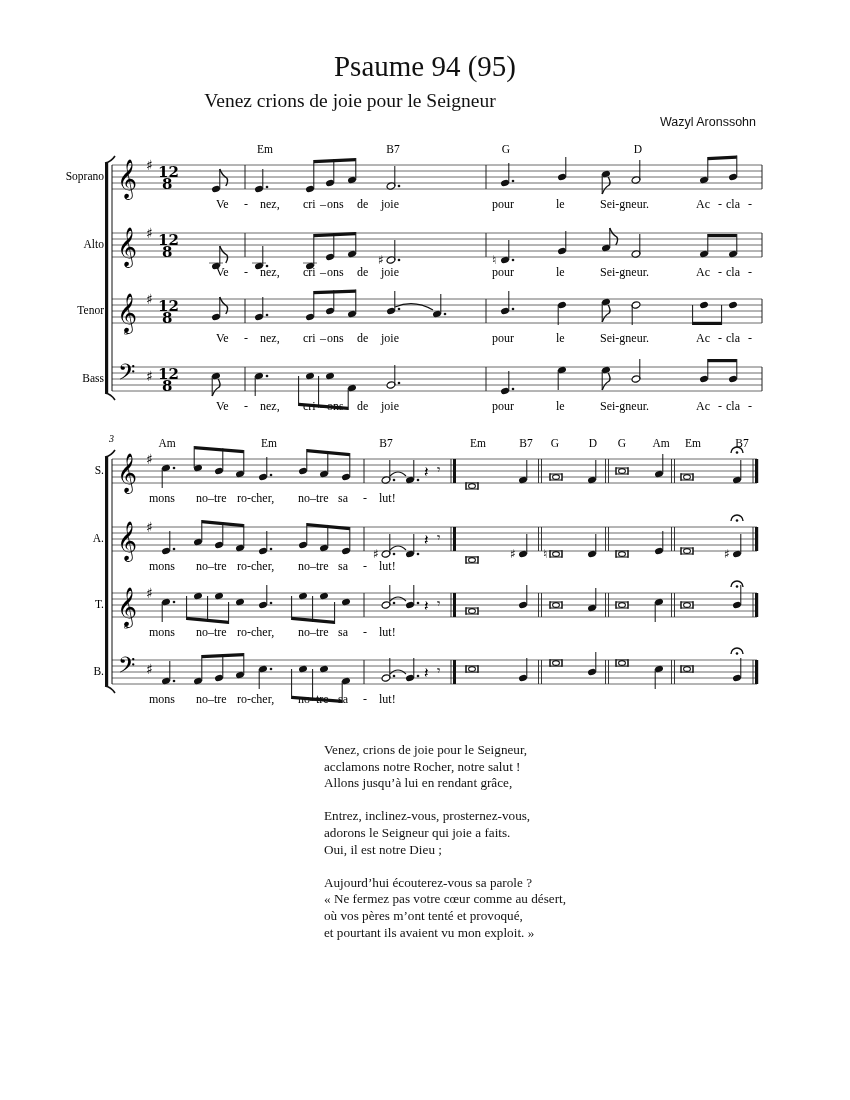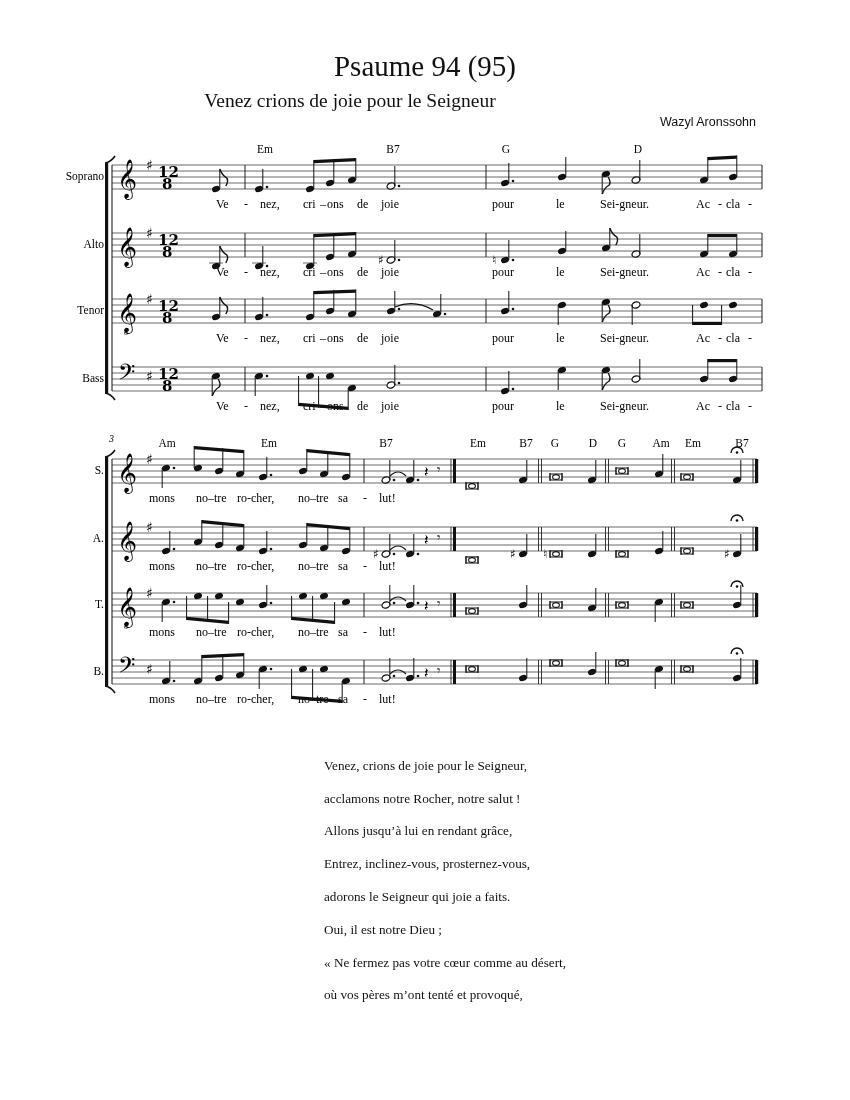--- a/index.html
+++ b/index.html
@@ -8,21 +8,21 @@
   .title { position: absolute; top: 50px; left: 0; width: 850px; text-align: center;
            font-family: "Liberation Serif", serif; font-size: 29px; }
   .subtitle { position: absolute; top: 90px; left: 0; width: 700px; text-align: center;
               font-family: "Liberation Serif", serif; font-size: 19.5px; }
   .composer { position: absolute; top: 115px; right: 94px;
               font-family: Liberation Sans, sans-serif; font-size: 12.5px; }
   svg.score { position: absolute; left: 0; top: 0; }
   .verses { position: absolute; left: 324px; top: 742px; font-family: "Liberation Serif", serif;
             font-size: 13.2px; line-height: 16.6px; }
   .stanza { margin-bottom: 16.6px; }
-  .stanza div { white-space: nowrap; margin-top: 16px; }
+  .stanza div { white-space: nowrap; }
   svg text { font-family: "Liberation Serif", serif; }
   .lyr { font-size: 12px; }
   .chord { font-size: 11.5px; }
   .inst { font-size: 11.5px; }
 </style>
 </head>
 <body>
 
 <div class="title">Psaume 94 (95)</div>
 <div class="subtitle">Venez crions de joie pour le Seigneur</div>
@@ -636,16 +636,18 @@
       <div>Venez, crions de joie pour le Seigneur,</div>
       <div>acclamons notre Rocher, notre salut !</div>
       <div>Allons jusqu’à lui en rendant grâce,</div>
     </div>
     <div class="stanza">
       <div>Entrez, inclinez-vous, prosternez-vous,</div>
       <div>adorons le Seigneur qui joie a faits.</div>
       <div>Oui, il est notre Dieu ;</div>
     </div>
     <div class="stanza">
+      <div>Aujourd’hui écouterez-vous sa parole ?</div>
       <div>« Ne fermez pas votre cœur comme au désert,</div>
       <div>où vos pères m’ont tenté et provoqué,</div>
+      <div>et pourtant ils avaient vu mon exploit. »</div>
     </div>
   </div>
 
 </body></html>

